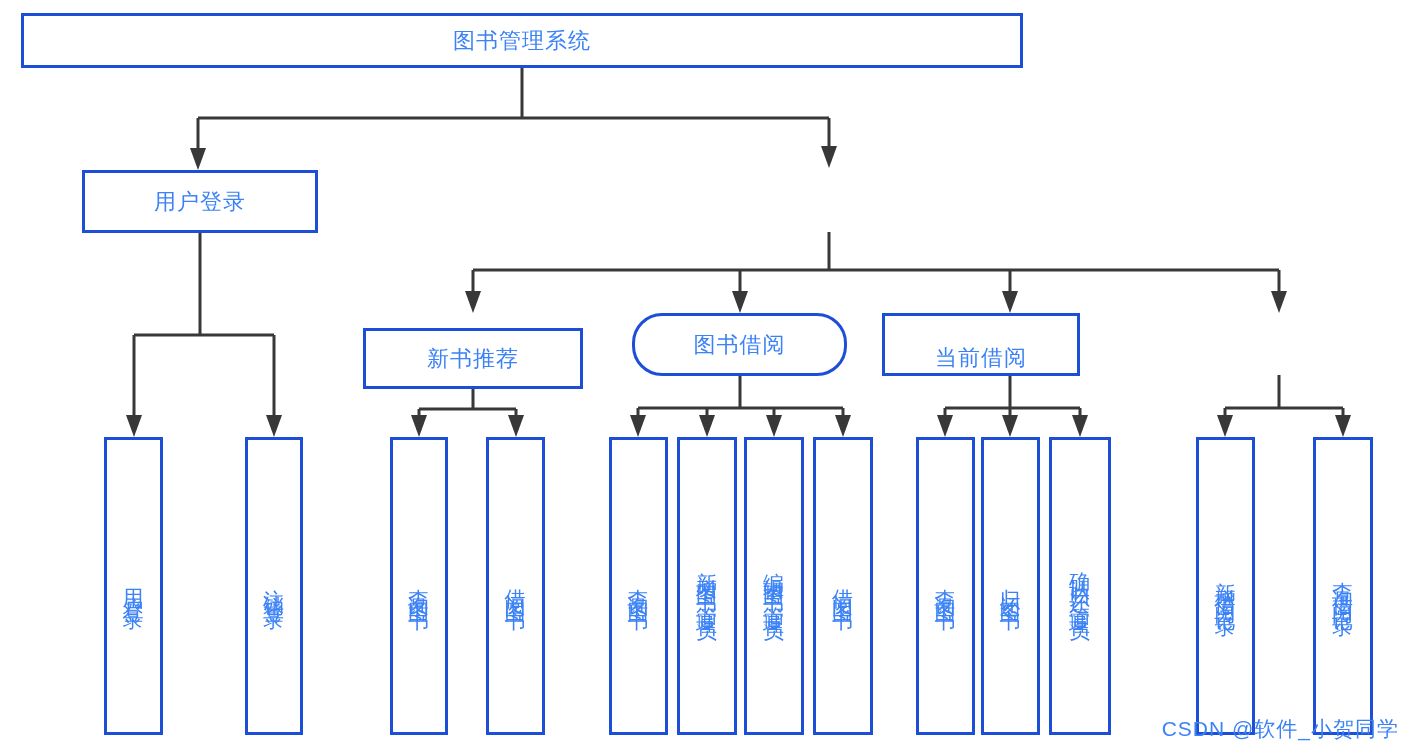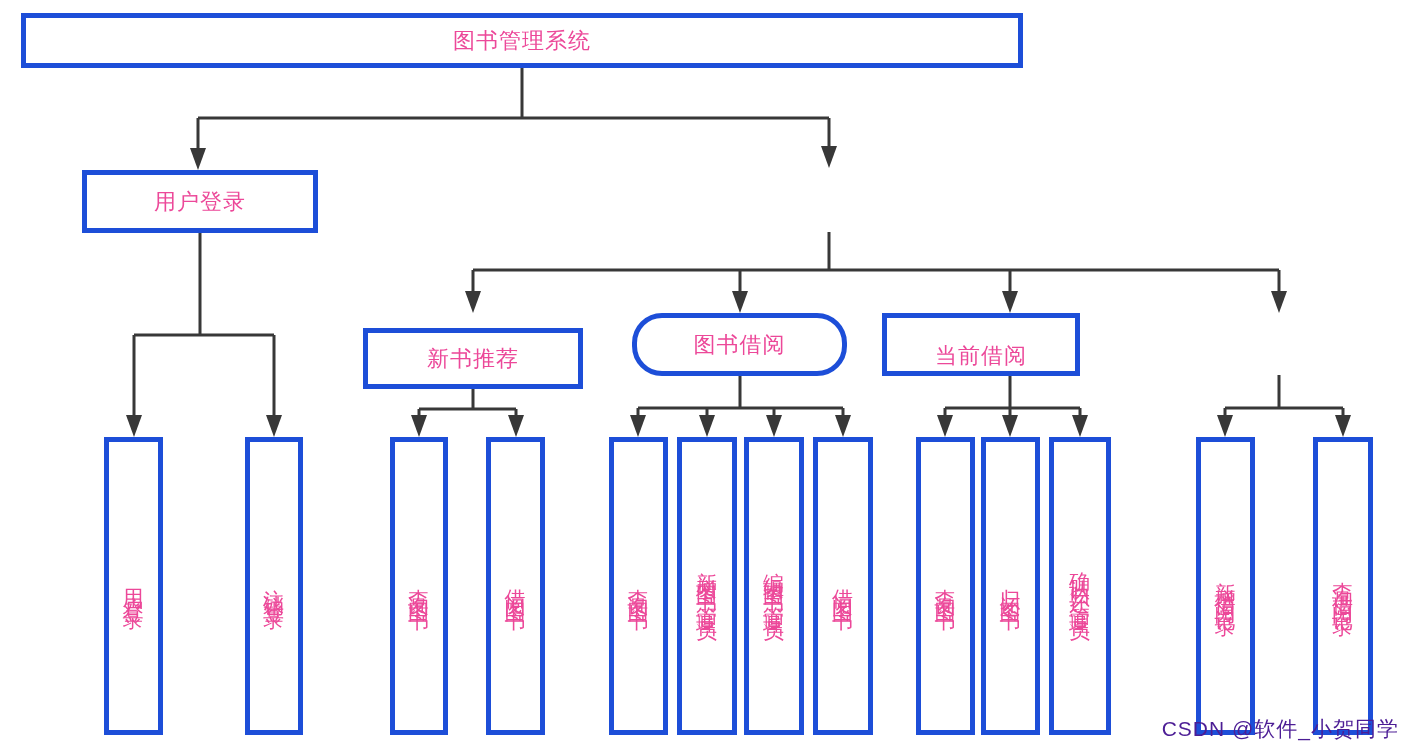--- a/index.html
+++ b/index.html
@@ -13,26 +13,26 @@
   }
   .connectors {
     position: absolute;
     left: 0; top: 0;
     width: 1405px; height: 747px;
     pointer-events: none;
   }
   .node {
     position: absolute;
     box-sizing: border-box;
-    border: 5px solid #1d4ed8;
+    border: 3px solid #1d4ed8;
     background: #ffffff;
     display: flex;
     align-items: center;
     justify-content: center;
-    color: #ec4899;
+    color: #3b82f6;
   }
   .node.h span {
     font-size: 22px;
     letter-spacing: 1px;
     white-space: nowrap;
   }
   .node.v span {
     writing-mode: vertical-rl;
     text-orientation: mixed;
     font-size: 21px;
@@ -63,21 +63,21 @@
   #n-leaf10  { left: 981px;  width: 59px; }
   #n-leaf11  { left: 1049px; width: 62px; }
   #n-leaf12  { left: 1196px; width: 59px; }
   #n-leaf13  { left: 1313px; width: 60px; }
   .watermark {
     position: absolute;
     right: 6px;
     bottom: 4px;
     font-size: 21px;
     letter-spacing: 1px;
-    color: #4c1d95;
+    color: #3b82f6;
     white-space: nowrap;
   }
 </style>
 </head>
 <body>
 
 <div class="canvas">
 
   <svg class="connectors" viewBox="0 0 1405 747" xmlns="http://www.w3.org/2000/svg">
     <path fill="none" stroke="#383838" stroke-width="3" d="M522 68 V118 M198 118 H829 M198 118 V150 M829 118 V148

